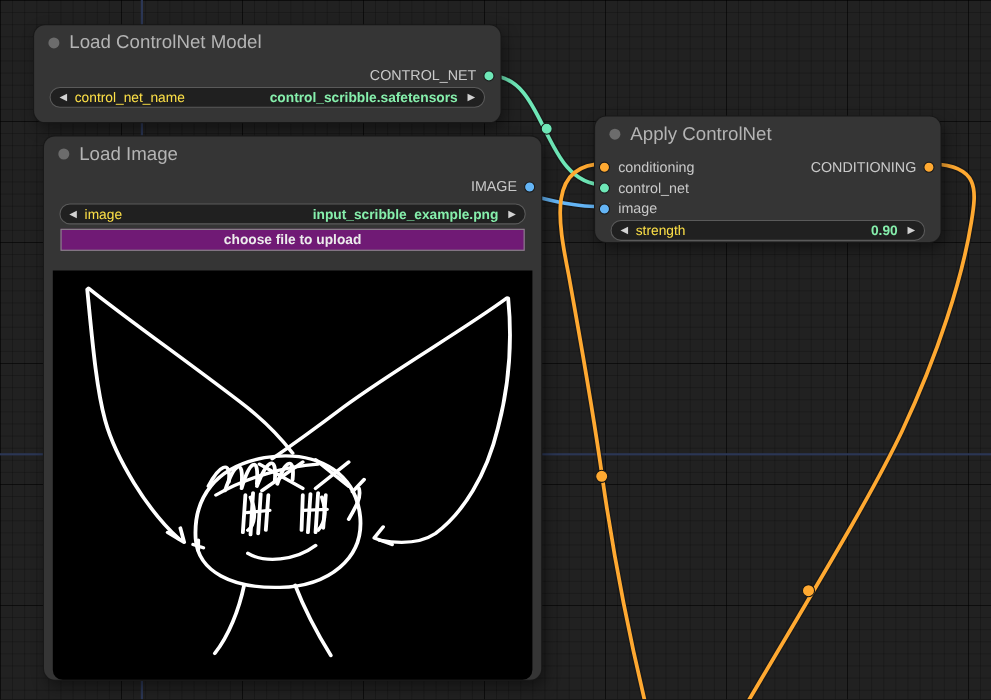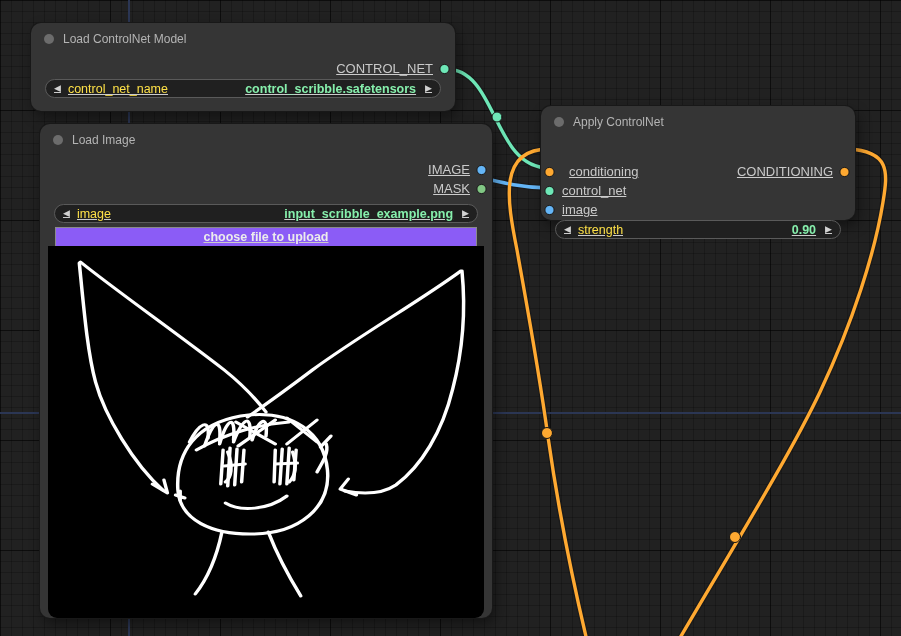--- a/index.html
+++ b/index.html
@@ -23,40 +23,40 @@
   #wires{position:absolute;left:0;top:0;z-index:2;}
 
   .node{
     position:absolute;z-index:3;
     background:#353535;border-radius:10px;
     box-shadow:0 0 0 1px #181818, 3px 6px 14px rgba(0,0,0,0.45);
     color:#ccc;box-sizing:border-box;
   }
   .n-header{display:flex;align-items:center;height:32px;padding:0 13px;gap:9px;}
   .h-dot{width:10px;height:10px;border-radius:50%;background:#6c6c6c;flex:none;}
-  .n-title{font-size:12px;color:#b4b4b4;white-space:nowrap;}
-  .n-body{padding-top:4px;text-decoration:underline;}
+  .n-title{font-size:17px;color:#b4b4b4;white-space:nowrap;}
+  .n-body{padding-top:4px;}
   .row{position:relative;height:19px;display:flex;align-items:center;font-size:13px;}
   .row.out{justify-content:flex-end;padding-right:22px;}
   .row.in{padding-left:21px;}
-  .row.both{justify-content:space-between;padding-left:28px;padding-right:22px;margin-top:20px;}
+  .row.both{justify-content:space-between;padding-left:21px;padding-right:22px;}
   .slot-label{color:#c9c9c9;white-space:nowrap;}
   .dot{position:absolute;top:50%;transform:translateY(-50%);}
   .dot.r{right:5px;}
   .dot.l{left:3px;}
   .widget{
     height:19px;margin:1px 14px 0;display:flex;align-items:center;
     background:#202020;border:1px solid #5a5a5a;border-radius:10px;
     padding:0 8px;box-sizing:border-box;font-size:12.5px;white-space:nowrap;
   }
   .w-arrow{color:#d2d2d2;font-size:9px;line-height:1;flex:none;}
   .w-name{color:#fde047;margin-left:7px;overflow:hidden;}
   .w-value{margin-left:auto;margin-right:9px;color:#86efac;font-weight:bold;}
   .upload-btn{
-    height:18px;margin:4px 15px 0;background:#8b5cf6;border:1px solid #8a8a8a;
+    height:18px;margin:4px 15px 0;background:#701a75;border:1px solid #8a8a8a;
     color:#ececec;font-weight:bold;font-size:12.5px;
     display:flex;align-items:center;justify-content:center;cursor:pointer;
   }
   .preview{
     position:absolute;left:8px;right:8px;bottom:0;height:372px;
     background:#000;border-radius:0 0 9px 9px;overflow:hidden;
   }
   .preview svg{display:block;}
 </style>
 </head>
@@ -111,26 +111,20 @@
   <div class="node" style="left:40px;top:124px;width:452px;height:494px;">
     <div class="n-header">
       <span class="h-dot"></span>
       <span class="n-title">Load Image</span>
     </div>
     <div class="n-body">
       <div class="row out">
         <span class="slot-label">IMAGE</span>
         <svg class="dot r" width="11" height="11">
             <circle cx="5.5" cy="5.5" r="4.6" stroke="#1a1a1a" fill="#64B5F6"></circle>
-          </svg>
-      </div>
-      <div class="row out">
-        <span class="slot-label">MASK</span>
-        <svg class="dot r" width="11" height="11">
-            <circle cx="5.5" cy="5.5" r="4.6" stroke="#1a1a1a" fill="#81C784"></circle>
           </svg>
       </div>
       <div class="widget" style="margin-top:6px;">
         <span class="w-arrow">◀</span>
         <span class="w-name">image</span>
         <span class="w-value">input_scribble_example.png</span>
         <span class="w-arrow">▶</span>
       </div>
       <div class="upload-btn">choose file to upload</div>
     </div>

